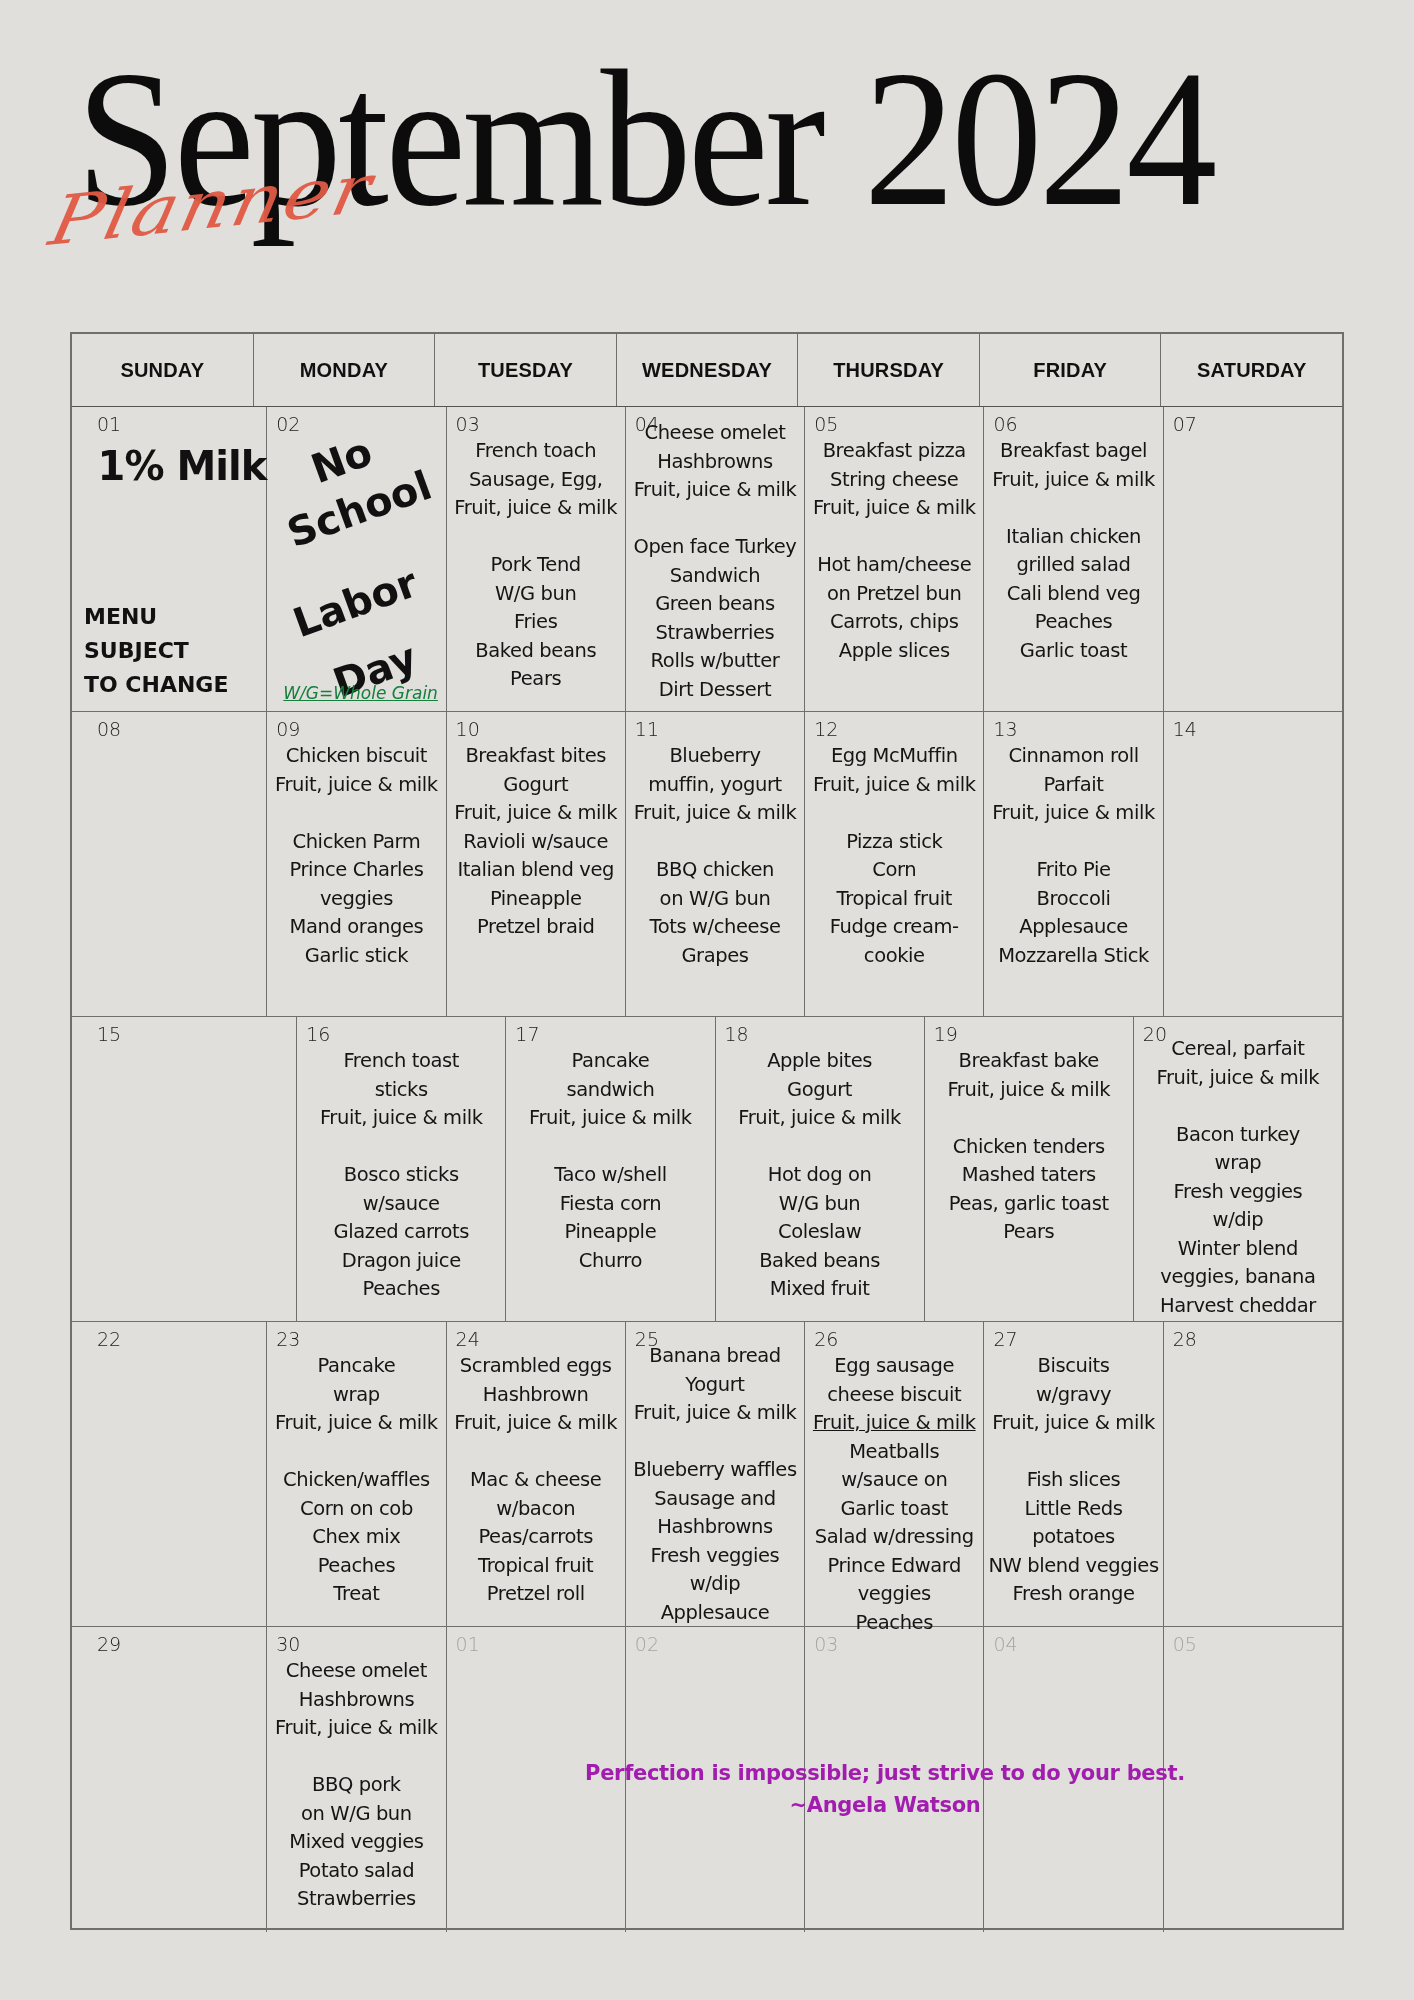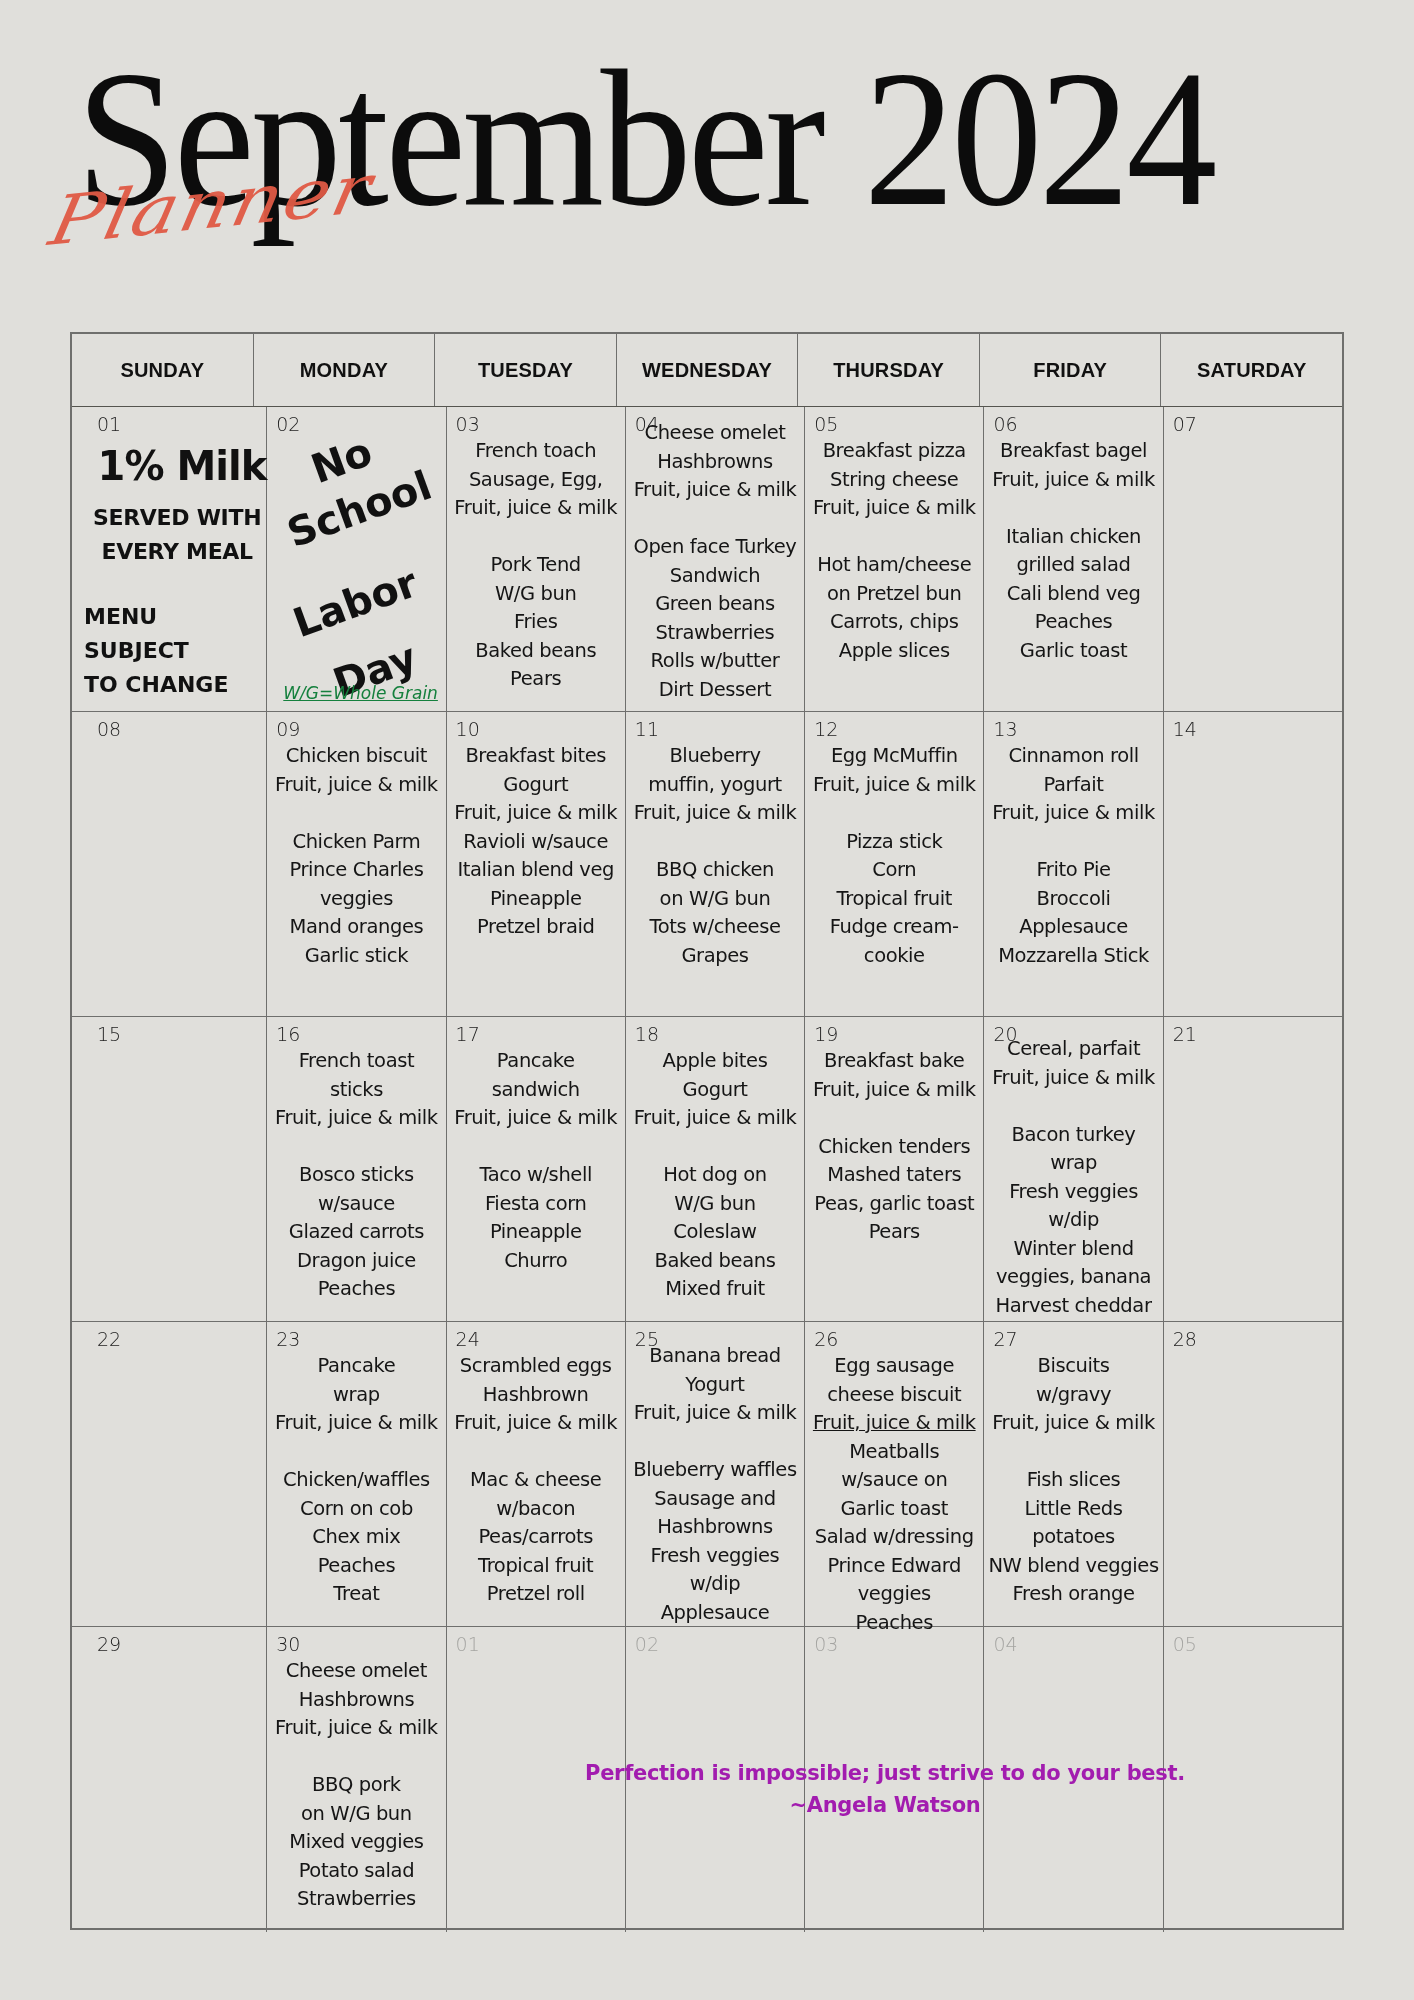--- a/index.html
+++ b/index.html
@@ -73,24 +73,20 @@
     <div class="hcell">WEDNESDAY</div>
     <div class="hcell">THURSDAY</div>
     <div class="hcell">FRIDAY</div>
     <div class="hcell">SATURDAY</div>
   </div>
   <div id="weeks">
       <div class="week">
         <div class="cell">
           <div class="dnum">01</div>
           <div class="milk-big">1% Milk</div>
-          <div class="milk-sub">
-            <div>SERVED WITH</div>
-            <div>EVERY MEAL</div>
-          </div>
           <div class="milk-note">
             <div>MENU</div>
             <div>SUBJECT</div>
             <div>TO CHANGE</div>
           </div>
         </div>
         <div class="cell">
           <div class="dnum">02</div>
           <div class="noschool" style="left:38px;top:42px">No</div>
           <div class="noschool" style="left:14px;top:106px">School</div>
@@ -163,23 +159,20 @@
           <div class="menu"><span class="line">Apple bites</span><span class="line">Gogurt</span><span class="line">Fruit, juice &amp; milk</span><span class="line">&nbsp;</span><span class="line">Hot dog on</span><span class="line">W/G bun</span><span class="line">Coleslaw</span><span class="line">Baked beans</span><span class="line">Mixed fruit</span></div>
         </div>
         <div class="cell">
           <div class="dnum">19</div>
           <div class="menu"><span class="line">Breakfast bake</span><span class="line">Fruit, juice &amp; milk</span><span class="line">&nbsp;</span><span class="line">Chicken tenders</span><span class="line">Mashed taters</span><span class="line">Peas, garlic toast</span><span class="line">Pears</span></div>
         </div>
         <div class="cell">
           <div class="dnum">20</div>
           <div class="menu" style="top: 18px;"><span class="line">Cereal, parfait</span><span class="line">Fruit, juice &amp; milk</span><span class="line">&nbsp;</span><span class="line">Bacon turkey</span><span class="line">wrap</span><span class="line">Fresh veggies</span><span class="line">w/dip</span><span class="line">Winter blend</span><span class="line">veggies, banana</span><span class="line">Harvest cheddar</span></div>
         </div>
-        <div class="cell">
-          <div class="dnum">21</div>
-        </div>
       </div>
       <div class="week">
         <div class="cell">
           <div class="dnum">22</div>
         </div>
         <div class="cell">
           <div class="dnum">23</div>
           <div class="menu"><span class="line">Pancake</span><span class="line">wrap</span><span class="line">Fruit, juice &amp; milk</span><span class="line">&nbsp;</span><span class="line">Chicken/waffles</span><span class="line">Corn on cob</span><span class="line">Chex mix</span><span class="line">Peaches</span><span class="line">Treat</span></div>
         </div>
         <div class="cell">

